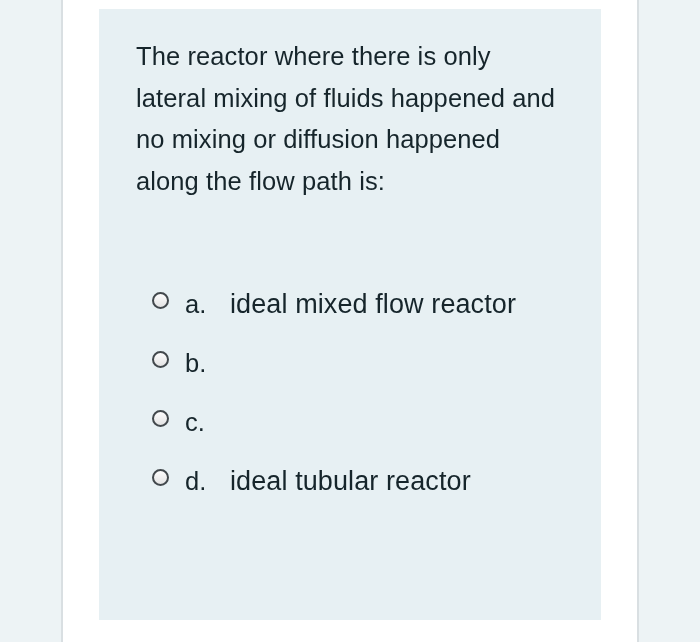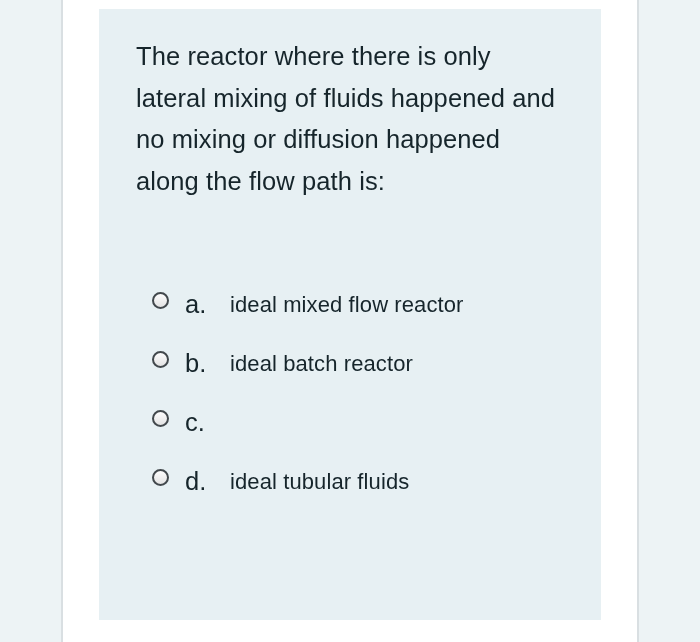--- a/index.html
+++ b/index.html
@@ -120,21 +120,21 @@
     margin-left: 16px;
     color: #16252b;
     font-size: 25.5px;
     line-height: 41px;
     letter-spacing: 0.1px;
   }
 
   .option-text {
     flex: 1 1 auto;
     color: #16252b;
-    font-size: 22px;
+    font-size: 27px;
     line-height: 41px;
     letter-spacing: 0.1px;
     max-width: 330px;
   }
 </style>
 </head>
 <body>
 
 <div class="page-root">
 
@@ -149,32 +149,31 @@
 
       <div class="option-row">
         <span class="radio"></span>
         <span class="option-letter">a.</span>
         <span class="option-text">ideal mixed flow reactor</span>
       </div>
 
       <div class="option-row">
         <span class="radio"></span>
         <span class="option-letter">b.</span>
-        <span class="option-text">ideal batch reactor</span>
       </div>
 
       <div class="option-row">
         <span class="radio"></span>
         <span class="option-letter">c.</span>
       </div>
 
       <div class="option-row">
         <span class="radio"></span>
         <span class="option-letter">d.</span>
-        <span class="option-text">ideal tubular fluids</span>
+        <span class="option-text">ideal tubular reactor</span>
       </div>
 
     </div>
   </div>
 
   <div class="right-divider"></div>
   <div class="right-rail"></div>
 
   <div class="scrollbar-track">
     

